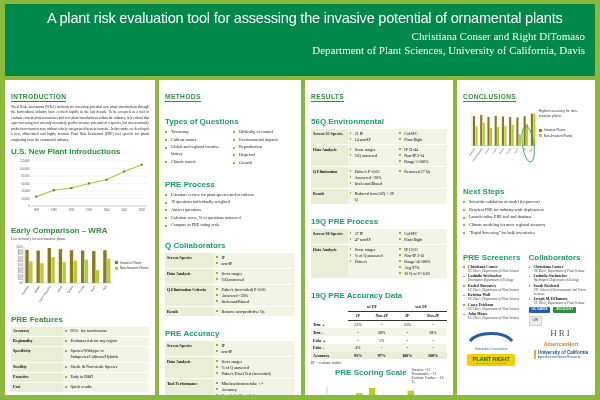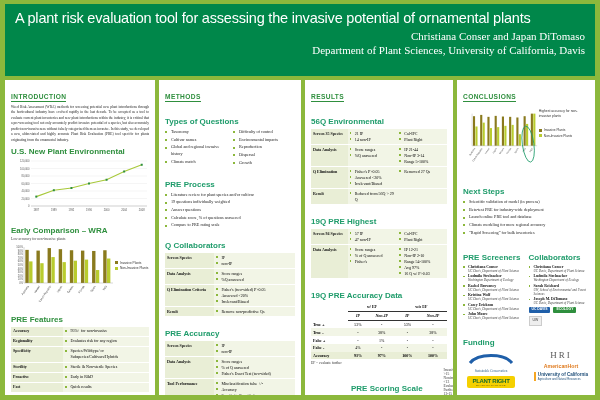--- a/index.html
+++ b/index.html
@@ -8,21 +8,21 @@
     font-family: "Liberation Sans", sans-serif;
     background: #8cb83c;
   }
   .poster { width: 600px; height: 400px; background: #8cb83c; padding: 4px 5px 5px 5px; display: flex; flex-direction: column; }
 
   
   .header {
     background: #00874a; color: #fff; padding: 6px 10px 5px 10px;
     position: relative; flex: 0 0 auto; min-height: 72px;
   }
-  .header h1 { font-size: 14.5px; font-weight: 400; line-height: 1.18; letter-spacing: -0.2px; }
+  .header h1 { font-size: 14.5px; font-weight: 400; line-height: 1.18; letter-spacing: -0.2px; margin-left: 32px; }
   .authors { text-align: right; font-family: "Liberation Serif", serif; font-size: 11px; line-height: 1.25; margin-top: 3px; }
 
   
   .cols { display: flex; gap: 4px; margin-top: 4px; flex: 1 1 auto; min-height: 0; }
   .col { background: #ffffff; flex: 1 1 0; padding: 5px 6px; overflow: hidden; }
   .col.c1 { flex: 0 0 150px; }
   .col.c2 { flex: 0 0 142px; }
   .col.c3 { flex: 0 0 148px; }
 
   .sec-head {
@@ -116,34 +116,34 @@
   .ucanr .l2 { font-size: 2.8px; color: #1f4e79; }
 </style>
 </head>
 <body>
 
 <div class="poster">
 
   <div class="header">
     <h1>A plant risk evaluation tool for assessing the invasive potential of ornamental plants</h1>
     <div class="authors">
-      <div>Christiana Conser and Japan DiTomaso</div>
+      <div>Christiana Conser and Right DiTomaso</div>
       <div>Department of Plant Sciences, University of California, Davis</div>
     </div>
   </div>
 
   <div class="cols">
 
     <div class="col c1">
       <div class="sec-head">INTRODUCTION</div>
       <p class="body-text">Weed Risk Assessment (WRA) methods for screening potential new plant introductions through the horticultural industry have evolved rapidly in the last decade. To be accepted as a tool to evaluate current plant inventories and new plant introductions within the industry, it is critical that a pre-screening tool not only accurately predict invasive potential of a species, but also accurately predict non-invasiveness without falsely categorized them as invasive. In this study, we developed a new, abbreviated and highly accurate Plant Risk Evaluation (PRE) tool specific for plants originating from the ornamental industry.</p>
 
       
       <div class="chart-box">
-        <div class="chart-title">U.S. New Plant Environmental</div>
+        <div class="chart-title">U.S. New Plant Introductions</div>
         <div class="plot">
           <svg width="138" height="62" viewBox="0 0 138 62">
             <g id="lc-grid">
                 <line x1="20" y1="48" x2="136" y2="48" stroke="#ddd" stroke-width="0.3"></line>
                 <line x1="20" y1="40.5" x2="136" y2="40.5" stroke="#ddd" stroke-width="0.3"></line>
                 <line x1="20" y1="33" x2="136" y2="33" stroke="#ddd" stroke-width="0.3"></line>
                 <line x1="20" y1="25.5" x2="136" y2="25.5" stroke="#ddd" stroke-width="0.3"></line>
                 <line x1="20" y1="18" x2="136" y2="18" stroke="#ddd" stroke-width="0.3"></line>
                 <line x1="20" y1="10.5" x2="136" y2="10.5" stroke="#ddd" stroke-width="0.3"></line>
                 <line x1="20" y1="3" x2="136" y2="3" stroke="#ddd" stroke-width="0.3"></line>
@@ -464,21 +464,21 @@
                   <li>Reduced from 56Q &gt; 29 Q</li>
                 </ul>
               </td>
               <td class="v">
                 <ul class="vlist"></ul>
               </td>
             </tr>
           </tbody>
       </table>
 
-      <div class="sub-head">19Q PRE Highest</div>
+      <div class="sub-head">19Q PRE Process</div>
       <table class="tbl three">
         <tbody id="q19-body">
             <tr>
               <td class="k">Screen 94 Species</td>
               <td class="v">
                 <ul class="vlist">
                   <li>57 IP</li>
                   <li>47 non-IP</li>
                 </ul>
               </td>
@@ -561,21 +561,21 @@
               <td>93%</td>
               <td>97%</td>
               <td>100%</td>
               <td>100%</td>
             </tr>
           </tbody>
       </table>
       <div class="note">EF = evaluate further</div>
 
       <div style="display:flex;align-items:flex-start;margin-top:3px;">
-        <div class="sub-head" style="margin:16px;flex:0 0 auto;padding-left:24px;">PRE Scoring Scale</div>
+        <div class="sub-head" style="margin:0;flex:0 0 auto;padding-left:24px;">PRE Scoring Scale</div>
         <div style="margin-left:5px;">
           <div class="note" style="margin:0">Invasive &gt;15</div>
           <div class="note" style="margin:0">Noninvasive &lt;13</div>
           <div class="note" style="margin:0">Evaluate Further = 13-15</div>
         </div>
       </div>
       <div class="plot">
         <svg width="136" height="34" viewBox="0 0 136 34">
           <g id="ss-bars">
               <rect x="19.22222222222222" y="21.88888888888889" width="6.444444444444445" height="5.111111111111111" fill="#b9cc2e"></rect>
@@ -721,21 +721,20 @@
               </li>
             </ul>
           <div class="logos">
             <span class="logo logo-uc">UC DAVIS</span>
             <span class="logo logo-eco">ECOLOGY</span>
             <span class="logo logo-plain">UW</span>
           </div>
         </div>
       </div>
 
-      <div class="sub-head">Funding</div>
       <div class="fund-grid">
         <div class="fund-col">
           <div class="sc-logo">
             <svg width="46" height="12" viewBox="0 0 46 12">
               <path d="M2 11 C10 1, 36 1, 44 11" fill="none" stroke="#1f5fa9" stroke-width="3"></path>
             </svg>
             <div class="sc-name">Sustainable Conservation</div>
           </div>
           <div class="pr-logo">
             <span>PLANT RIGHT</span>

